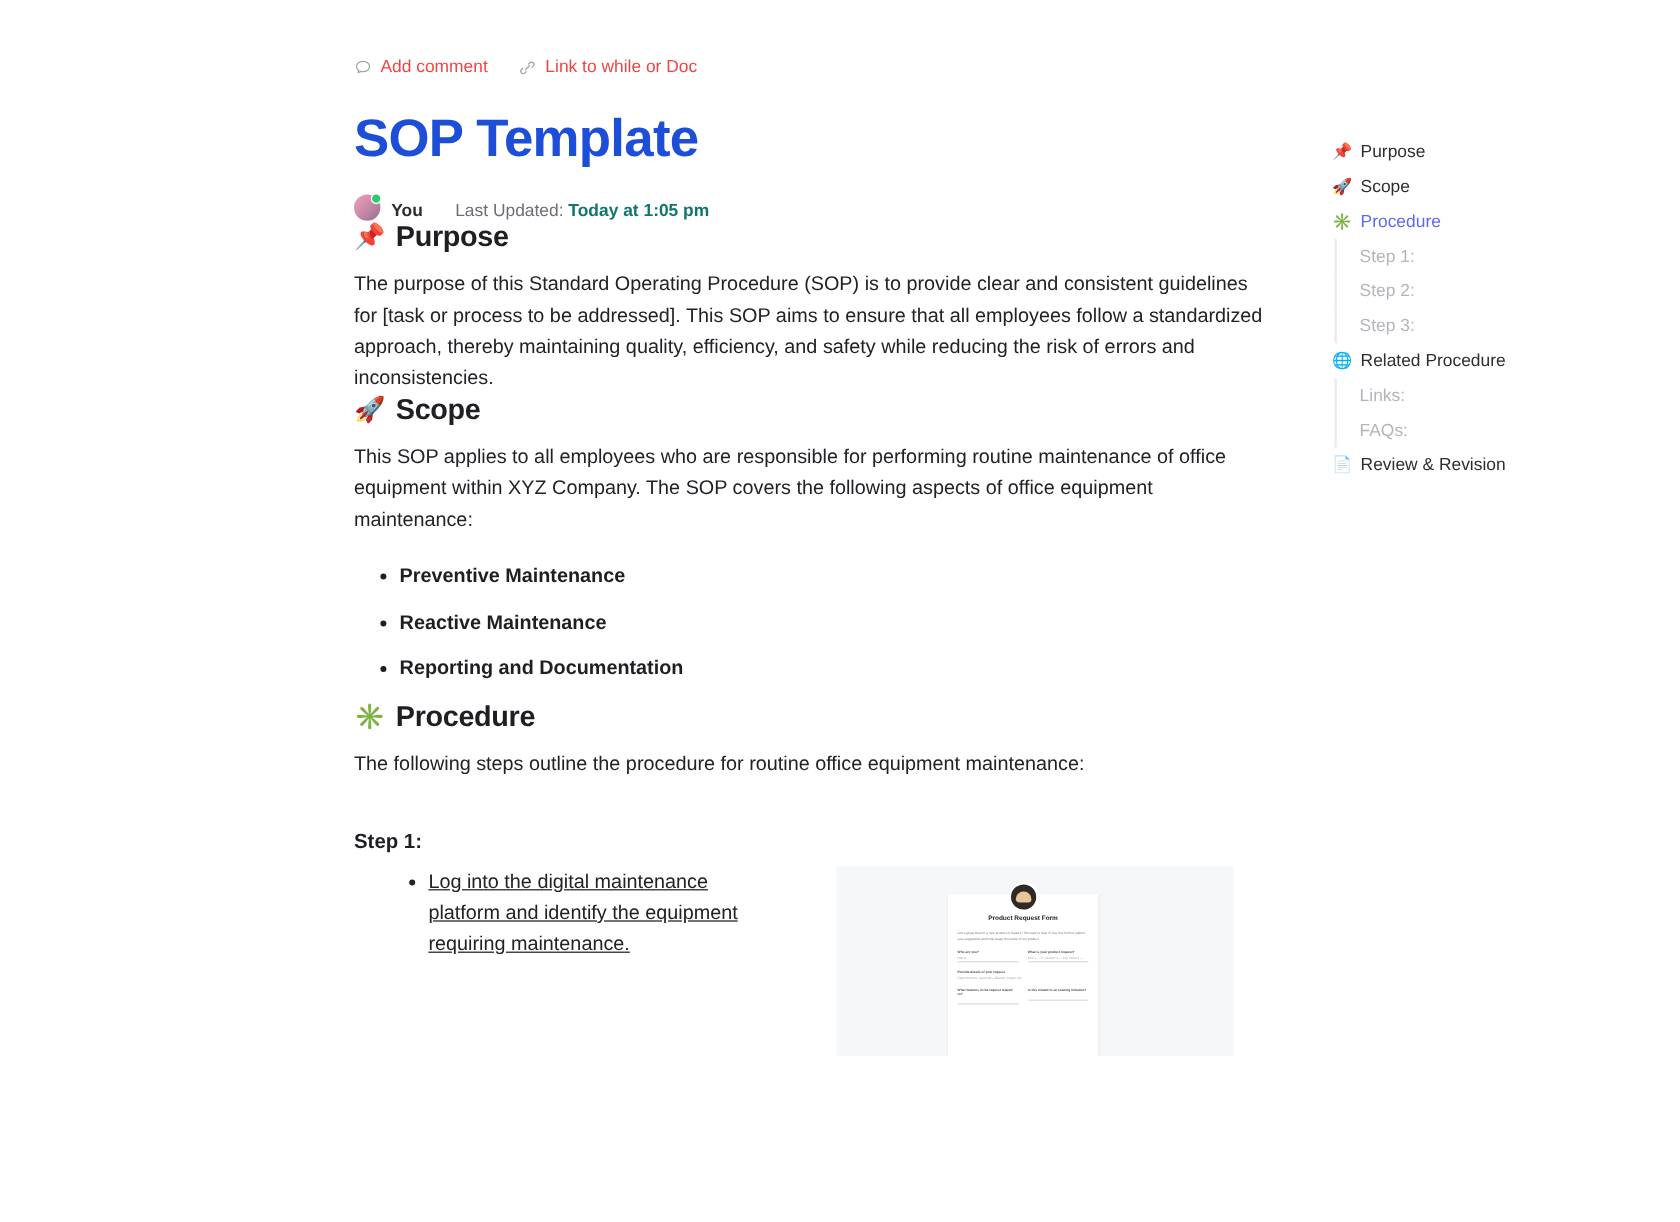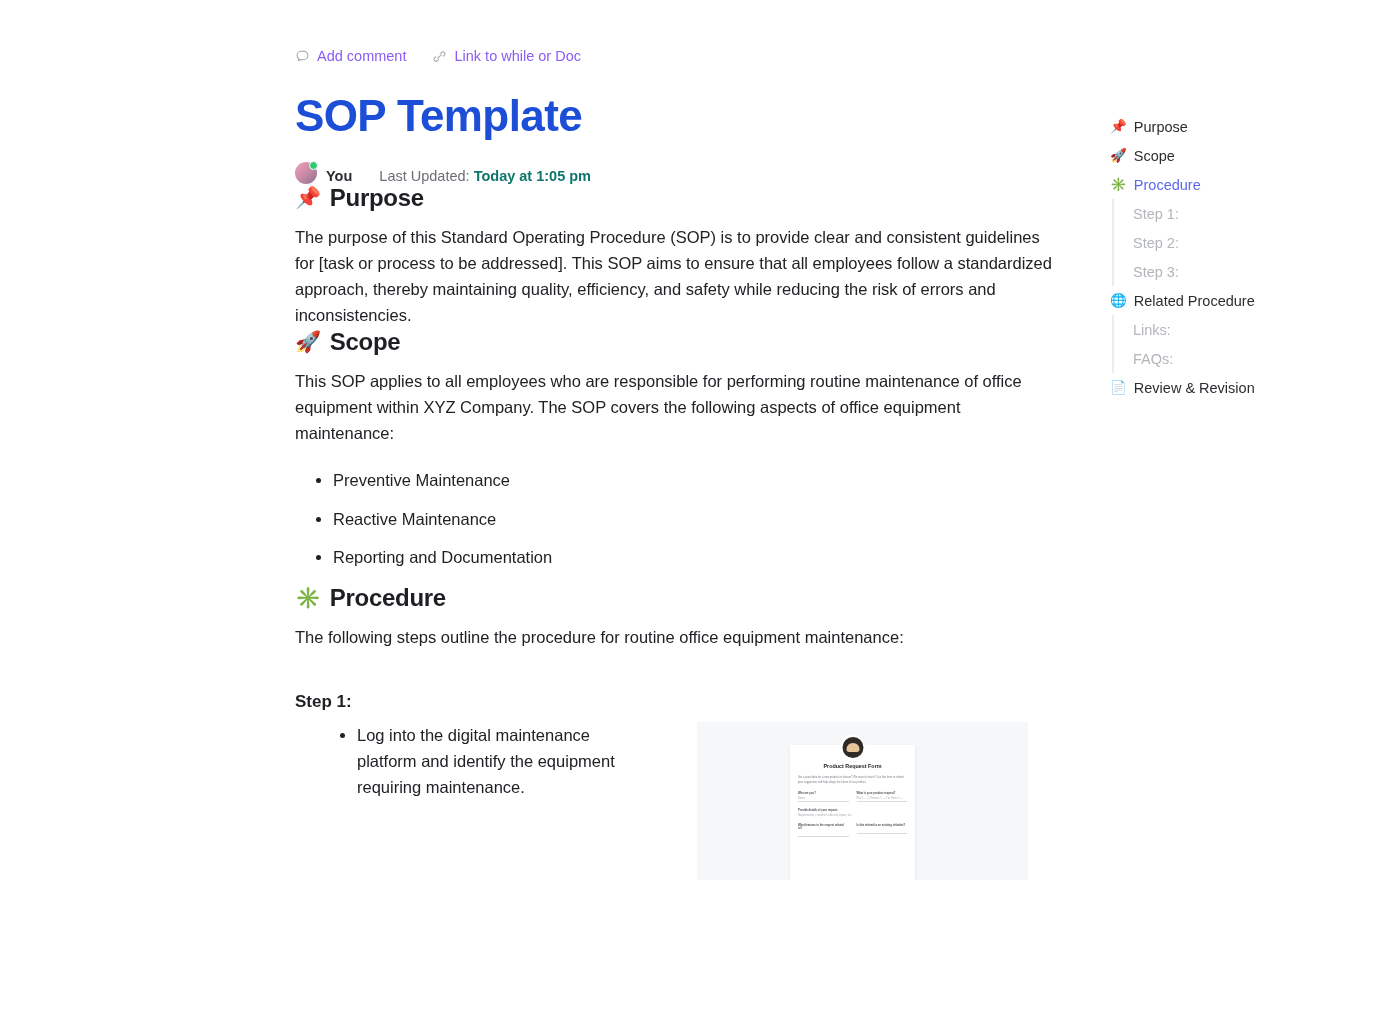--- a/index.html
+++ b/index.html
@@ -34,21 +34,21 @@
     display: flex;
     align-items: center;
     gap: 26px;
     padding-top: 44px;
     height: 24px;
   }
   .toolbar-item {
     display: flex;
     align-items: center;
     gap: 7px;
-    color: #8b5cf6;
+    color: #ef4444;
     font-size: 14.5px;
     cursor: pointer;
     user-select: none;
   }
   .toolbar-item svg { display: block; }
 
   .doc-title {
     font-size: 44px;
     font-weight: 700;
     letter-spacing: -0.6px;
@@ -127,37 +127,38 @@
 
   ul.bullets {
     margin: 22px 0 0 0;
     padding-left: 38px;
   }
   ul.bullets li {
     font-size: 16.5px;
     line-height: 1.55;
     margin-bottom: 13px;
   }
-  ul.bullets li.bold { font-weight: 400; color: #1d1f23; }
+  ul.bullets li.bold { font-weight: 700; color: #1d1f23; }
 
   h3.step {
     font-size: 17px;
     font-weight: 700;
     color: #1d1f23;
     margin: 42px 0 0 0;
   }
 
   .step-row {
     display: flex;
     align-items: flex-start;
     margin-top: 10px;
   }
   .step-text {
     width: 330px;
     flex: none;
+    text-decoration: underline;
   }
   .step-text ul {
     margin: 0;
     padding-left: 62px;
   }
   .step-text ul li {
     font-size: 16.5px;
     line-height: 1.58;
     color: #202226;
   }

